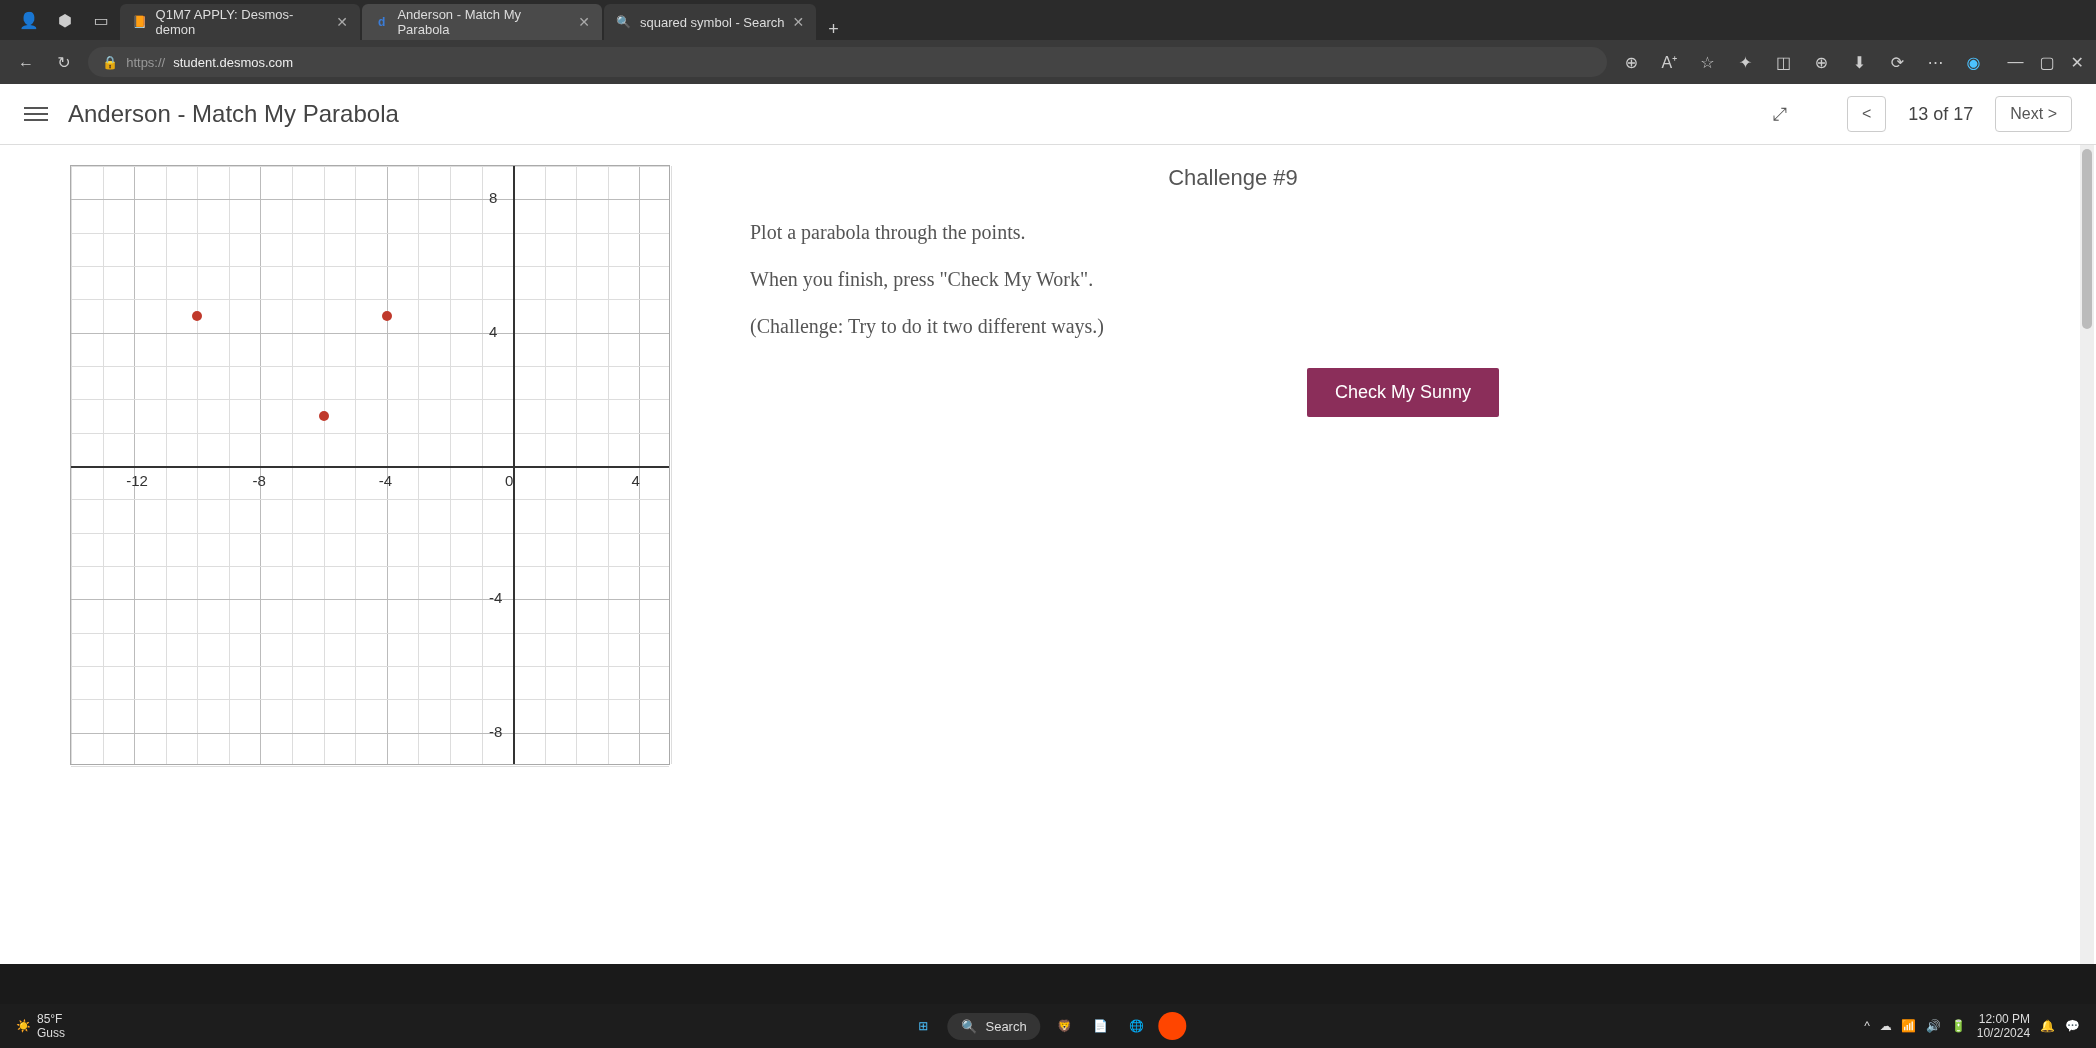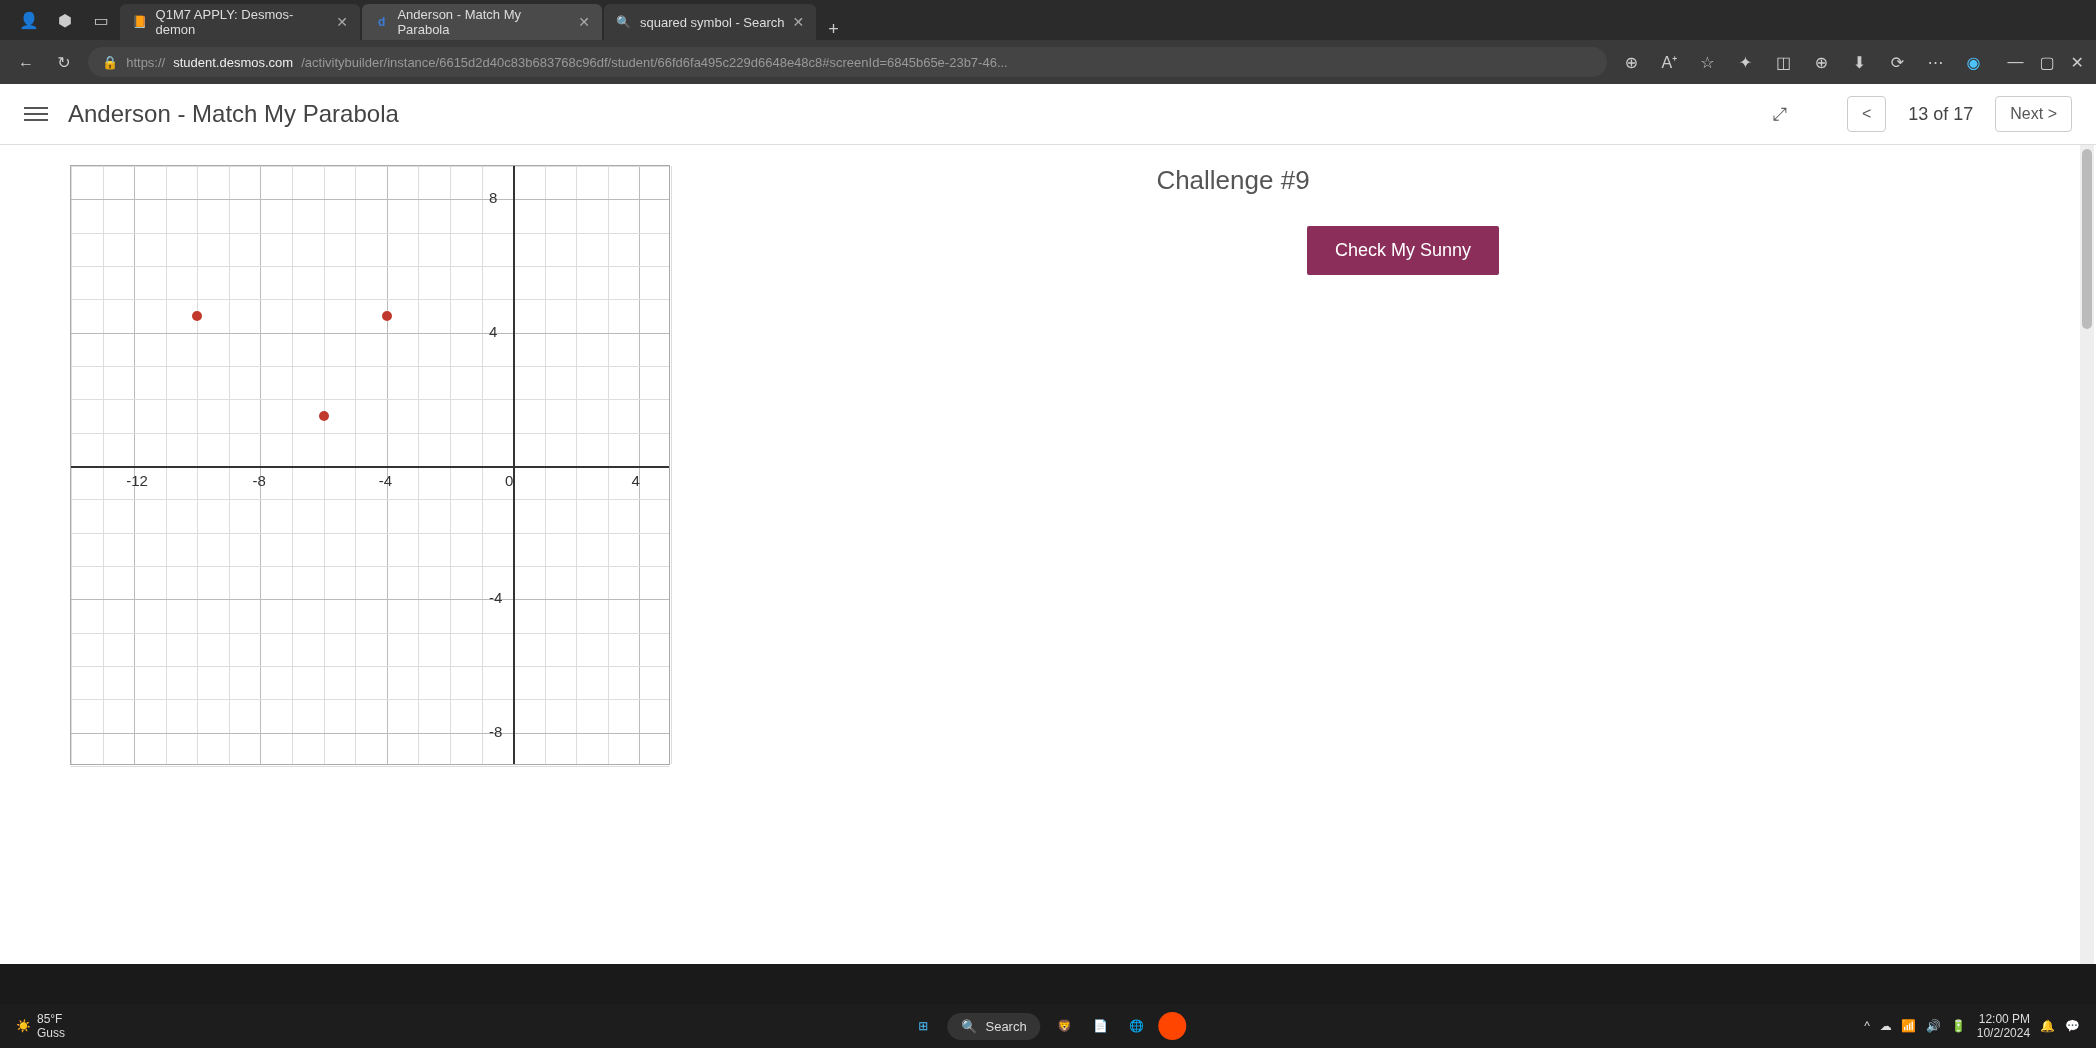--- a/index.html
+++ b/index.html
@@ -37,21 +37,21 @@
 .grid-line { position: absolute; background: #ddd; }
 .grid-line.v { width: 1px; height: 100%; }
 .grid-line.h { height: 1px; width: 100%; }
 .axis { position: absolute; background: #333; }
 .axis.x { height: 2px; width: 100%; top: 50%; }
 .axis.y { width: 2px; height: 100%; left: 75%; }
 .axis-label { position: absolute; font-size: 15px; color:#333; }
 .point { position: absolute; width: 10px; height: 10px; background: #c0392b; border-radius: 50%; transform: translate(-50%,-50%); }
 
 .challenge-panel { flex:1; padding-top: 0px; }
-.challenge-title { text-align: center; font-size: 26px; color: #555; margin-bottom: 30px; margin-left:-340px; }
+.challenge-title { text-align: center; font-size: 22px; color: #555; margin-bottom: 30px; margin-left:-340px; }
 .instructions p { font-size: 20px; color: #555; margin-bottom: 24px; font-family: Georgia, serif; }
 
 .eq-table { border-collapse: collapse; width: 560px; margin-top: 10px; }
 .eq-table th, .eq-table td { border: 1px solid #999; padding: 12px 20px; font-size: 18px; color: #555; text-align:center; }
 .eq-table th { background: #e8e8e8; font-weight:400; }
 .eq-table td { background: #f0f0f0; }
 .eq-input-cell { background: #fff !important; position: relative; }
 .eq-input { width: 100%; border: none; outline: none; background: transparent; font-size: 16px; padding-left: 28px; }
 .kb-icon { position: absolute; left: 8px; top: 50%; transform: translateY(-50%); font-size: 14px; color:#555; }
 
@@ -97,21 +97,20 @@
   <div class="new-tab">+</div>
 </div>
 
 <div class="nav-bar">
   <div class="nav-icon">←</div>
   <div class="nav-icon">↻</div>
   <div class="url-bar">
     <span>🔒</span>
     <span style="color:#999">https://</span>
       <span class="url-host">student.desmos.com</span>
-      <span style="color:#999">/activitybuilder/instance/6615d2d40c83b683768c96df/student/66fd6fa495c229d6648e48c8#screenId=6845b65e-23b7-46...</span>
   </div>
   <div class="nav-icon">⊕</div>
   <div class="nav-icon">A⁺</div>
   <div class="nav-icon">☆</div>
   <div class="nav-icon">✦</div>
   <div class="nav-icon">◫</div>
   <div class="nav-icon">⊕</div>
   <div class="nav-icon">⬇</div>
   <div class="nav-icon">⟳</div>
   <div class="nav-icon">⋯</div>
@@ -195,20 +194,25 @@
           <div class="axis-label" style="left: 418.105px; top: 156.667px;">4</div>
           <div class="axis-label" style="left: 418.105px; top: 23.3333px;">8</div>
           <div class="point" style="left: 126.316px; top: 150px;"></div>
           <div class="point" style="left: 315.789px; top: 150px;"></div>
           <div class="point" style="left: 252.632px; top: 250px;"></div>
         </div>
     </div>
 
     <div class="challenge-panel">
       <div class="challenge-title">Challenge #9</div>
+      <div class="instructions">
+        <p>Plot a parabola through the points.</p>
+        <p>When you finish, press "Check My Work".</p>
+        <p>(Challenge: Try to do it two different ways.)</p>
+      </div>
       <button class="check-btn">Check My Sunny</button>
     </div>
 
     <div class="scrollbar-track">
       <div class="scrollbar-thumb"></div>
     </div>
   </div>
 </div>
 
 <div class="taskbar">

